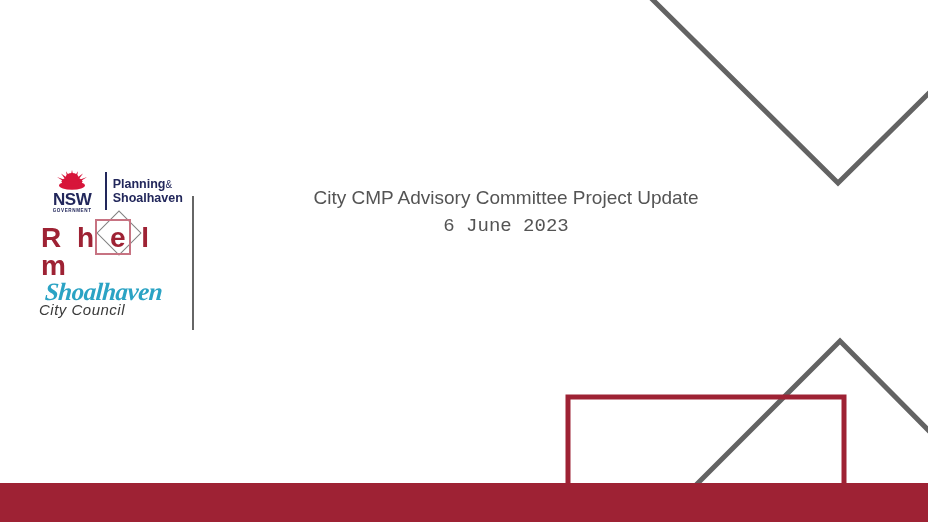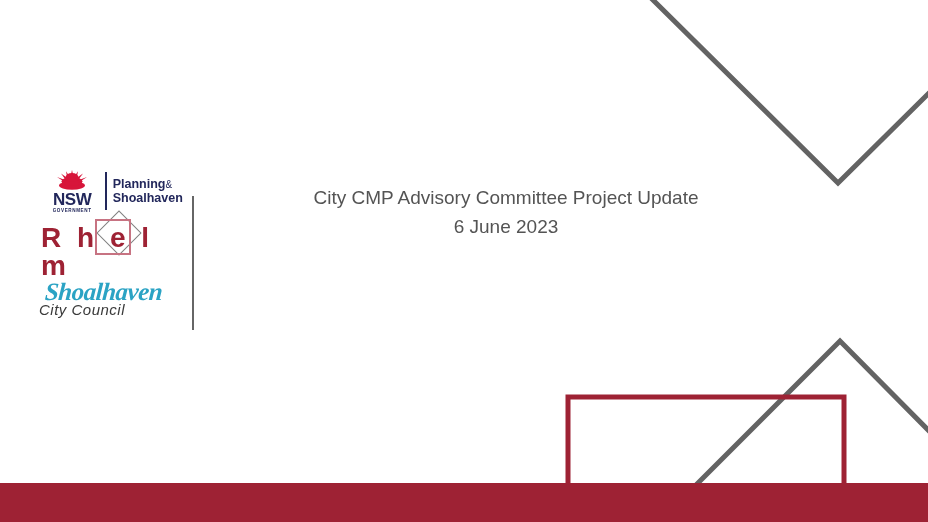--- a/index.html
+++ b/index.html
@@ -191,21 +191,21 @@
   }
   .slide-subtitle {
     font-family: "Liberation Sans", sans-serif;
     font-weight: normal;
     font-size: 19px;
     line-height: 1.55;
     color: #545454;
     margin: 18px 0 0 0;
   }
   .slide-date {
-    font-family: Liberation Sans, sans-serif;
+    font-family: Liberation Mono, monospace;
     font-weight: normal;
     font-size: 19px;
     line-height: 1.55;
     color: #545454;
     margin: 0;
   }
 </style>
 </head>
 <body>
 

